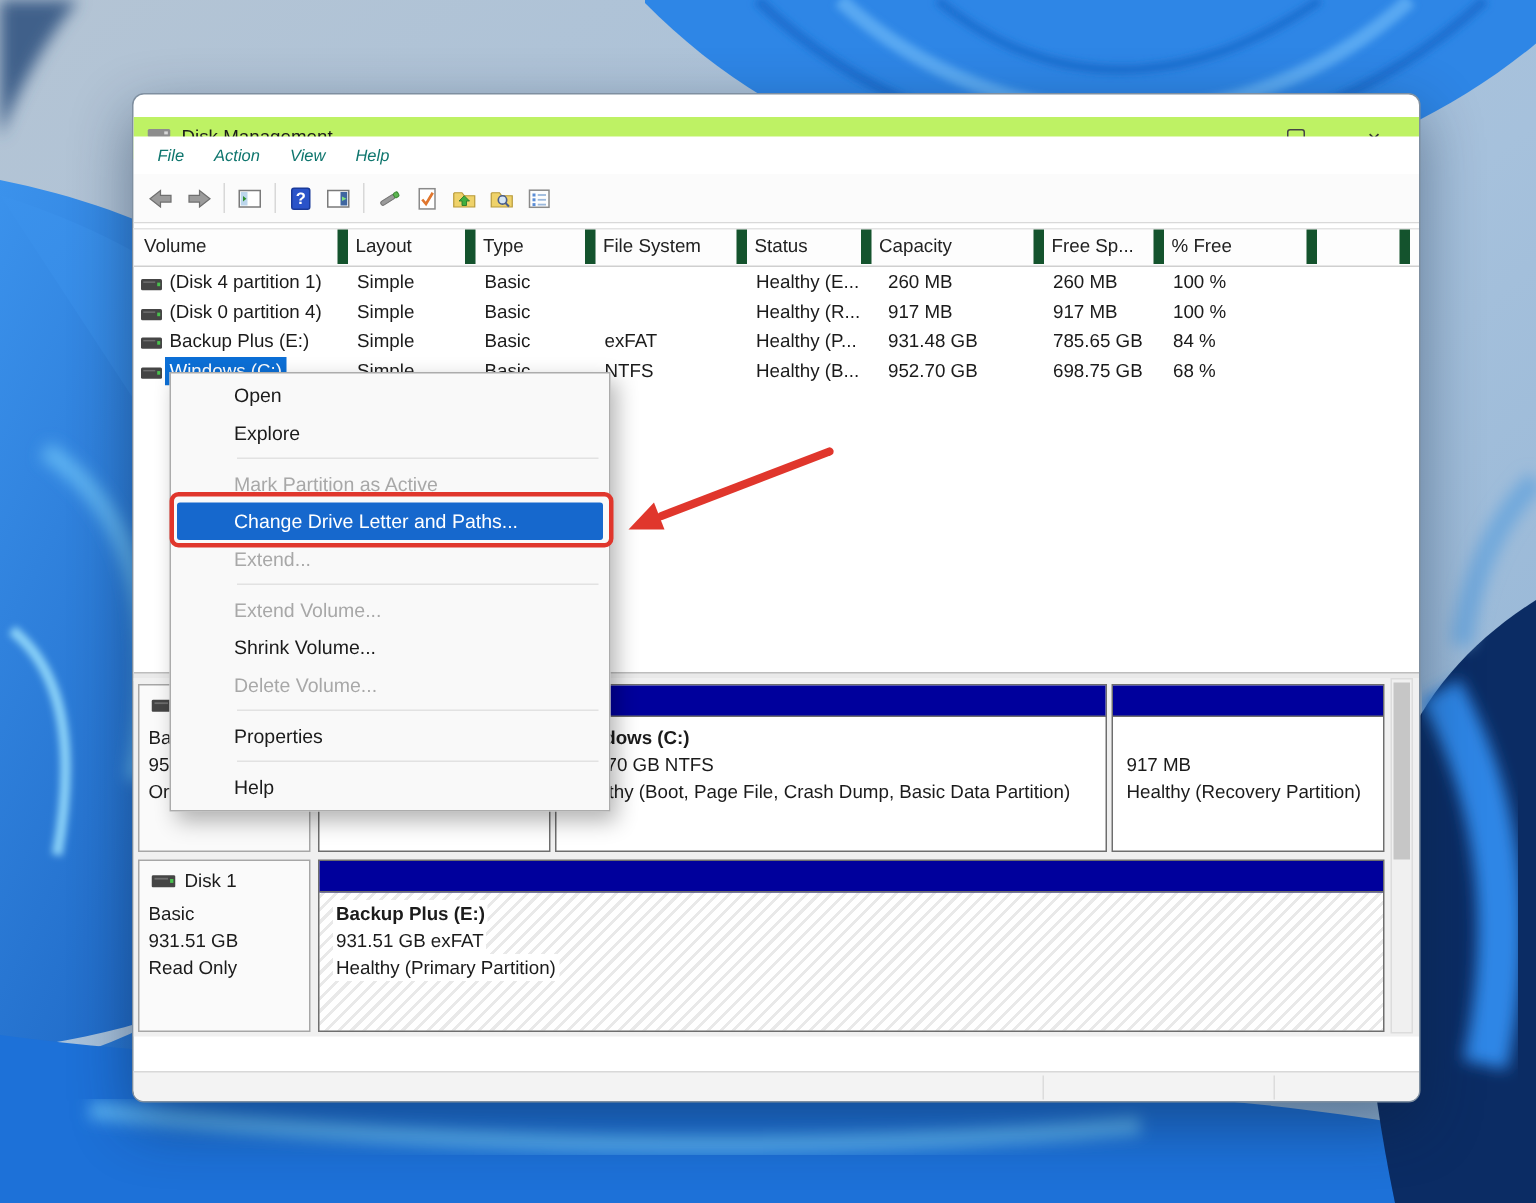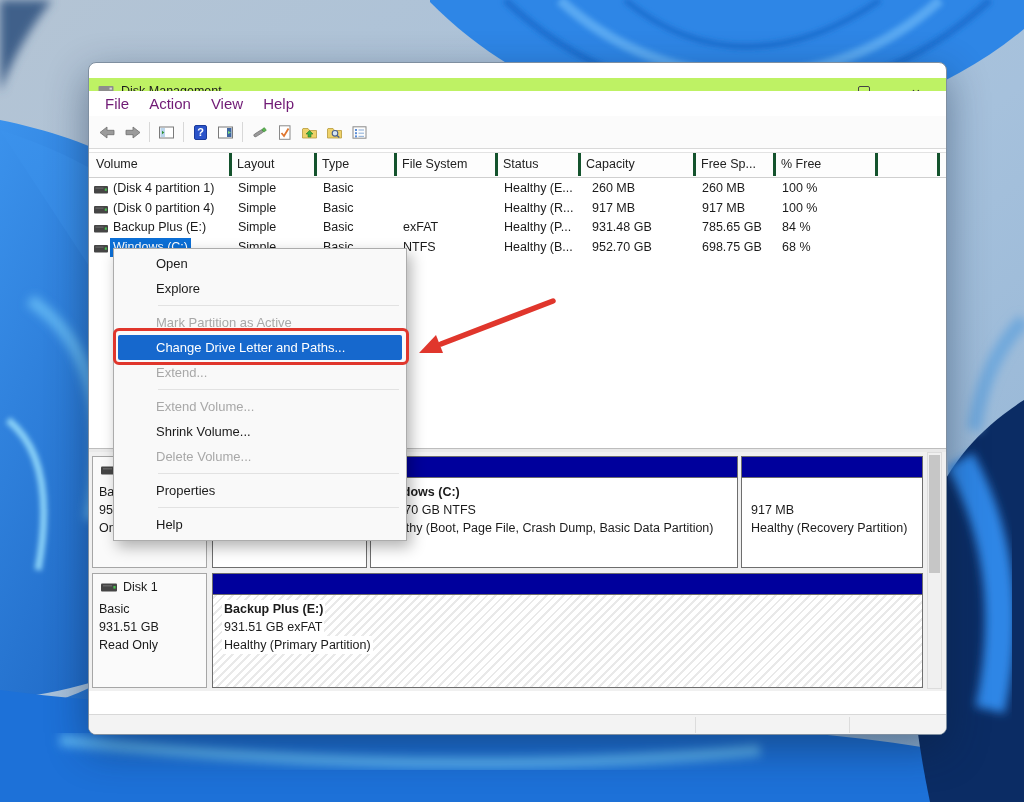--- a/index.html
+++ b/index.html
@@ -14,30 +14,30 @@
   .titlebar{position:absolute;left:0;top:15px;width:100%;height:28px;background:#bef264;}
   .appicon{position:absolute;left:9px;top:7px;width:16px;height:14px;}
   .wtitle{position:absolute;left:32px;top:6px;font-size:12.5px;color:#1b1b1b;}
   .controls{position:absolute;right:4px;top:0;height:28px;display:flex;}
   .ctl{width:52px;height:28px;display:flex;align-items:center;justify-content:center;color:#444;}
   .minglyph{display:block;width:11px;height:0;border-top:1.4px solid #444;}
   .maxglyph{display:block;width:10px;height:10px;border:1.4px solid #444;border-radius:2px;}
   .closeglyph{font-size:15px;line-height:15px;color:#333;}
 
   .menubar{position:absolute;left:0;top:28px;width:100%;height:25px;background:#fff;display:flex;align-items:center;padding-left:6px;box-sizing:border-box;}
-  .mb{padding:3px 10px;font-size:15px;color:#701a75;}
+  .mb{padding:3px 10px;font-size:11px;color:#0f766e;font-style:italic;}
 
   .toolbar{position:absolute;left:0;top:53px;width:100%;height:33px;background:#fbfbfb;border-bottom:1px solid #d9d9d9;display:flex;align-items:center;padding-left:6px;box-sizing:border-box;}
   .tbtn{width:25px;height:25px;display:flex;align-items:center;justify-content:center;}
   .tsep{width:1px;height:20px;background:#d8d8d8;margin:0 4px;}
 
   
   .listpane{position:absolute;left:0;top:86px;width:100%;height:300px;background:#fff;}
   .lheader{position:absolute;left:0;top:3px;width:100%;height:24px;background:#fdfdfd;border-top:1px solid #e3e3e3;border-bottom:1px solid #cfcfcf;}
-  .hc{position:absolute;top:0;height:23px;line-height:23px;padding-left:5px;box-sizing:border-box;border-right:3px solid #14532d;font-size:12.5px;color:#222;overflow:hidden;white-space:nowrap;}
+  .hc{position:absolute;top:0;height:23px;line-height:23px;padding-left:5px;box-sizing:border-box;border-right:7px solid #14532d;font-size:12.5px;color:#222;overflow:hidden;white-space:nowrap;}
   .h0{left:2px;width:141px}.h1{left:143px;width:85px}.h2{left:228px;width:80px}
   .h3{left:308px;width:101px}.h4{left:409px;width:83px}.h5{left:492px;width:115px}
   .h6{left:607px;width:80px}.h7{left:687px;width:102px}.h8{left:789px;width:62px}
   .vrow{position:absolute;left:0;width:851px;height:19px;font-size:12.5px;}
   .cell{position:absolute;top:0;height:19px;line-height:19px;white-space:nowrap;overflow:hidden;}
   .c0{left:24px;width:120px}.c1{left:149px;width:80px}.c2{left:234px;width:75px}
   .c3{left:314px;width:96px}.c4{left:415px;width:80px}.c5{left:503px;width:110px}
   .c6{left:613px;width:76px}.c7{left:693px;width:95px}
   .vic{position:absolute;left:5px;top:5px;width:14px;height:10px;}
   .selbg{display:inline-block;background:#0c6fd6;color:#fff;padding:0 3px;height:19px;}

